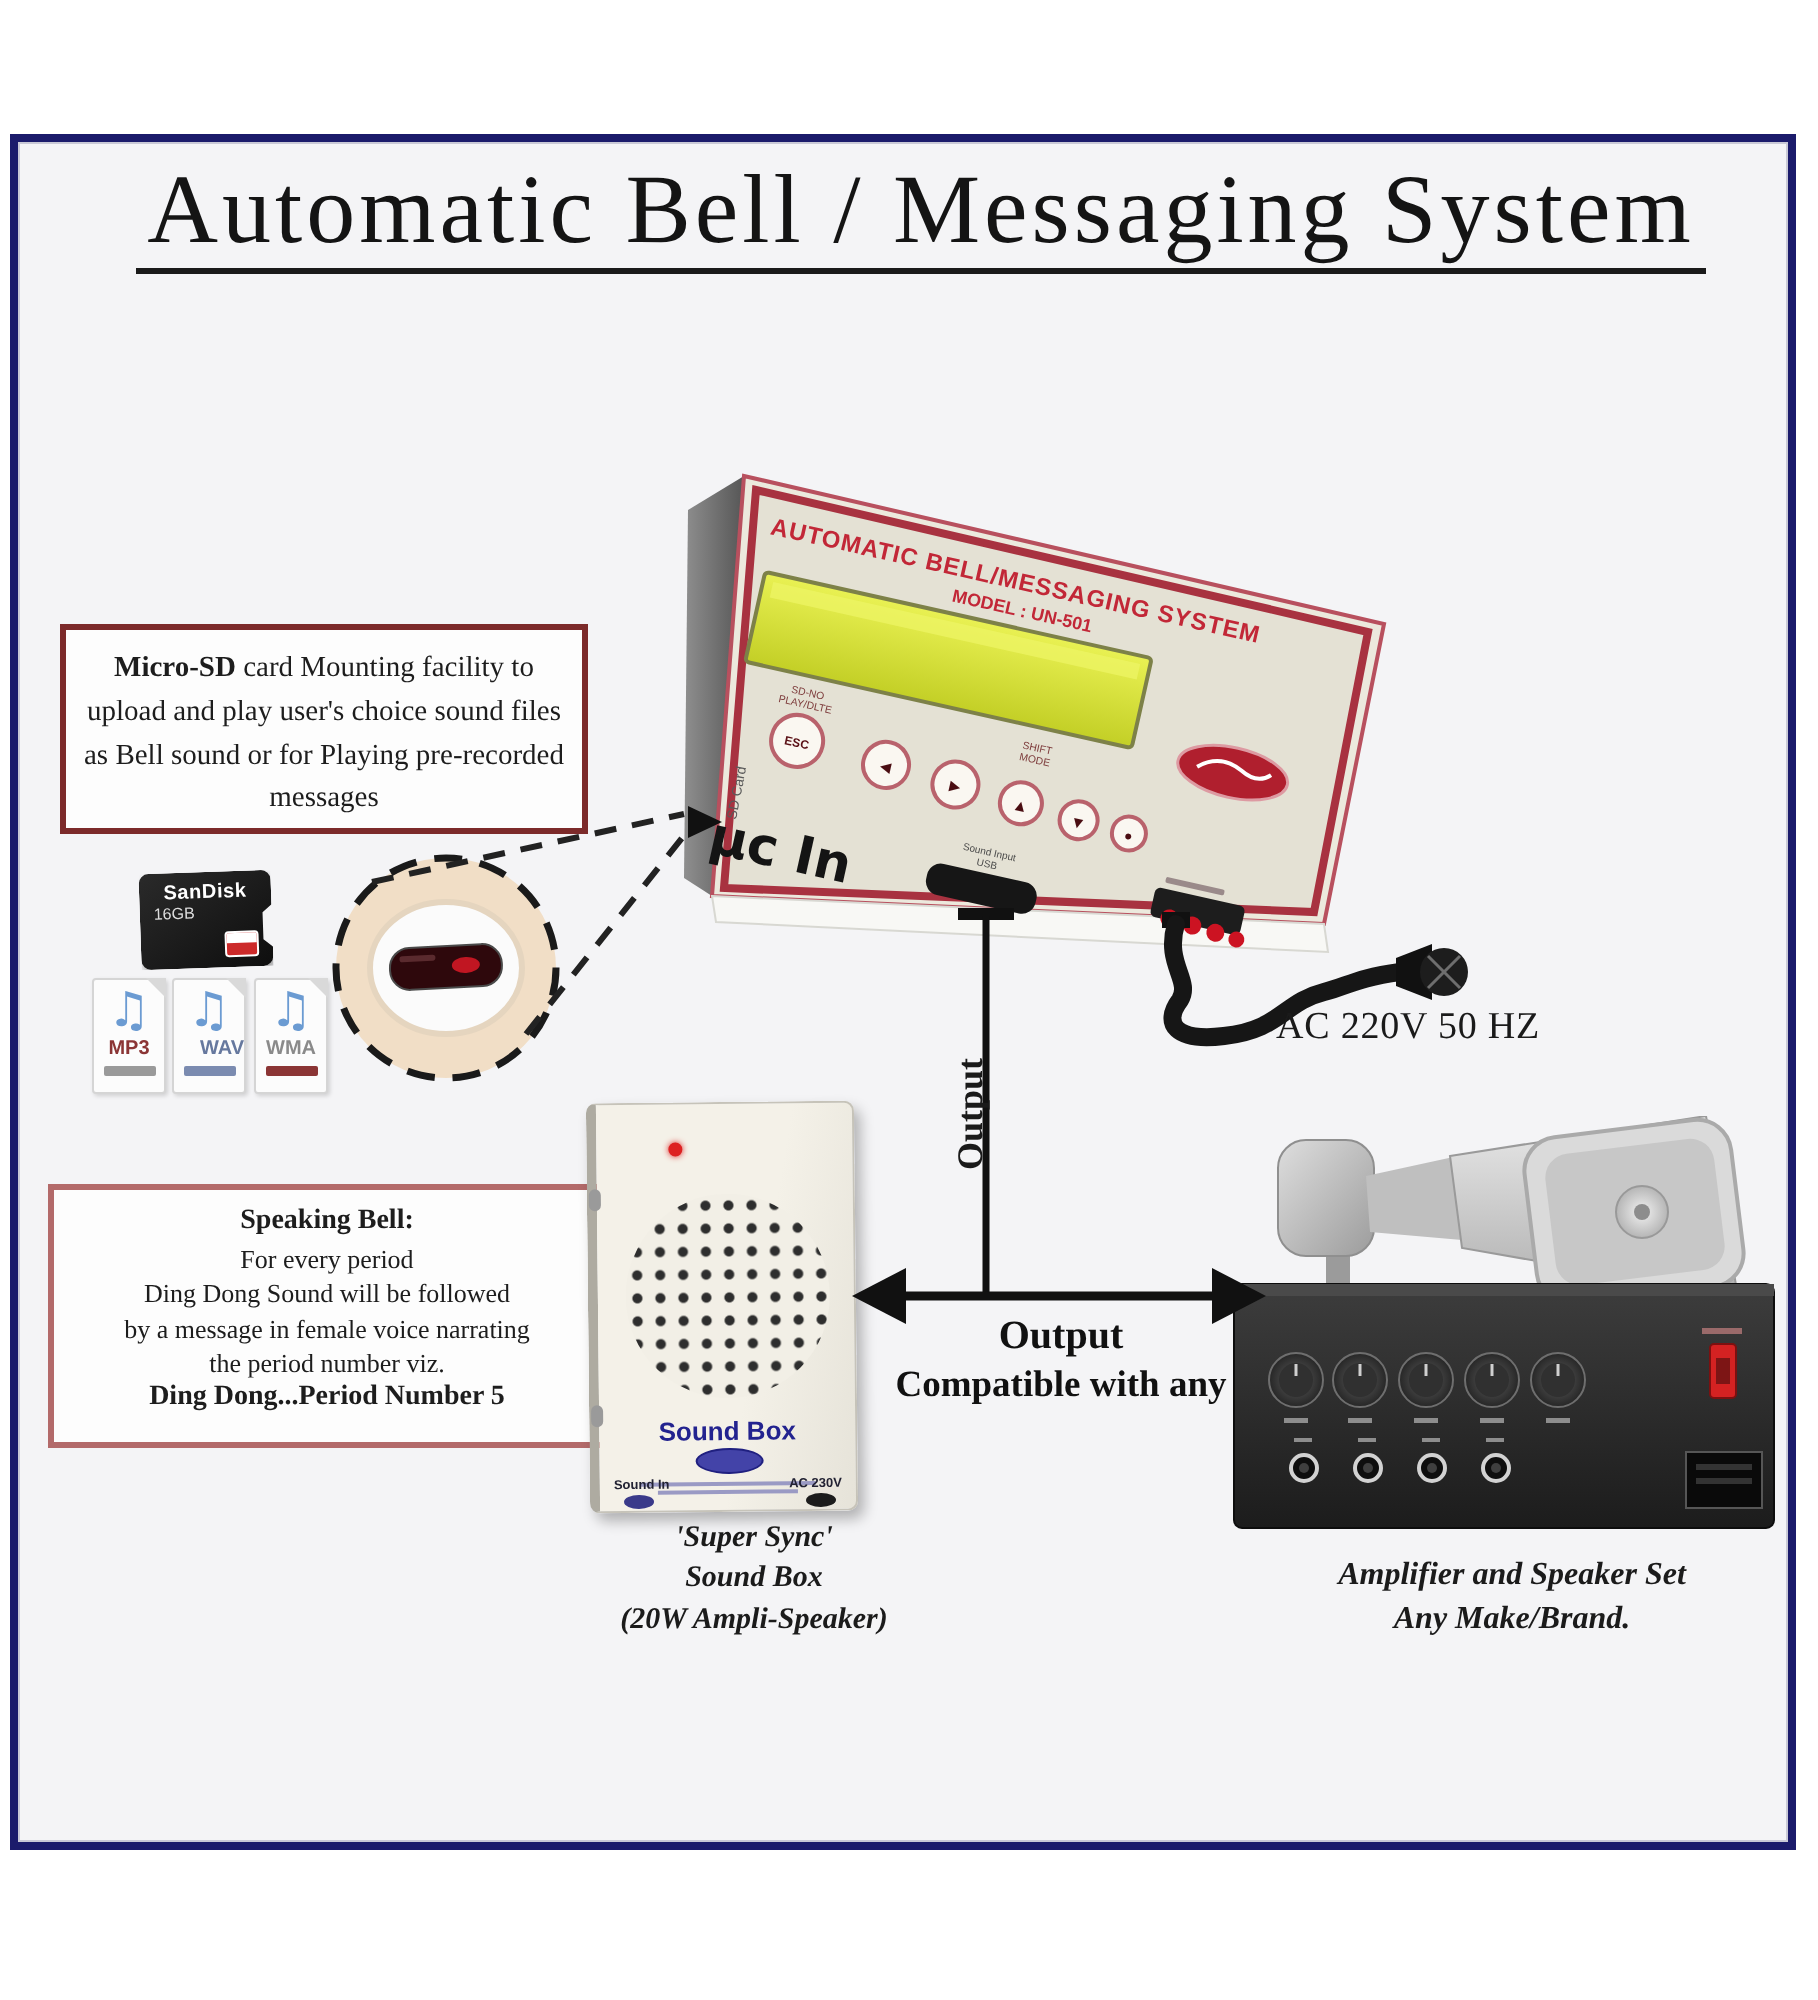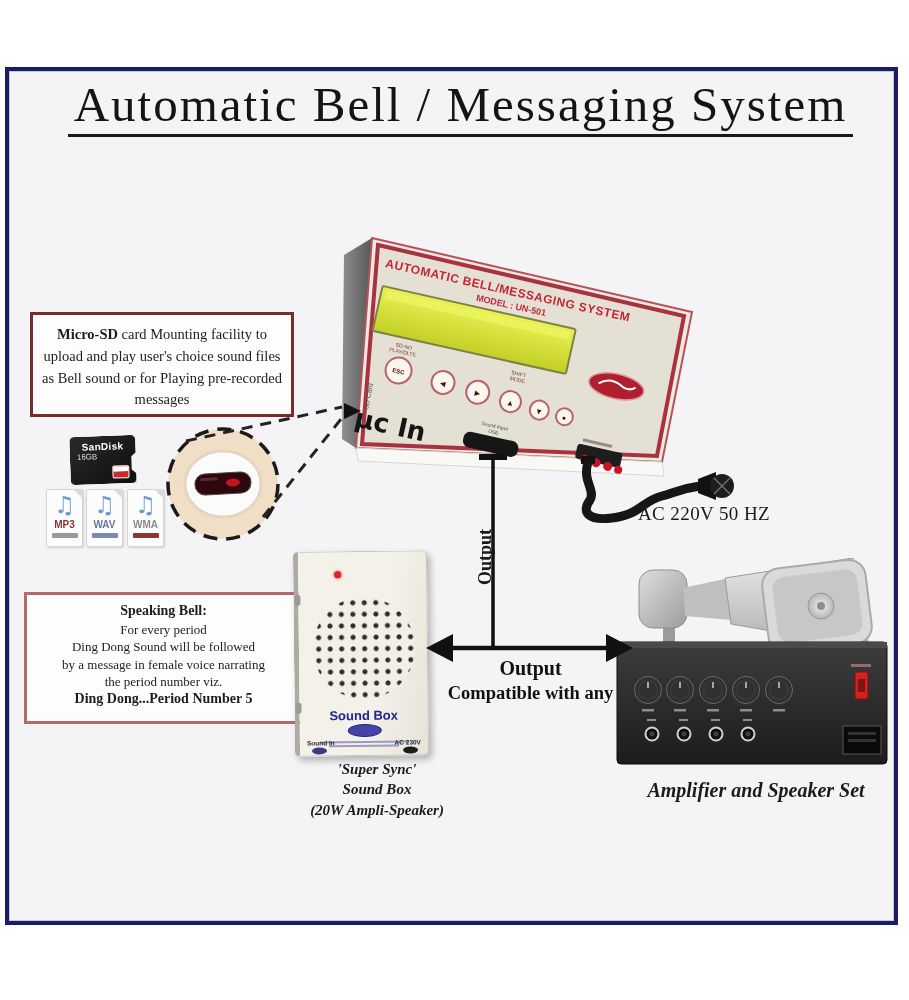--- a/index.html
+++ b/index.html
@@ -54,21 +54,21 @@
     position:absolute; top:489px; width:37px; height:58px; background:#fcfcfc;
     border:1px solid #d5d5d5; border-radius:2px; text-align:center;
     box-shadow:1px 1px 2px rgba(0,0,0,.15);
   }
   .file-icon .corner { position:absolute; right:-1px; top:-1px; width:0; height:0;
     border-left:10px solid transparent; border-top:10px solid #d9d9d9; }
   .file-icon .note { font-family:"DejaVu Sans", sans-serif; font-size:24px; line-height:30px; color:#6b9bd2; }
   .file-icon .flabel { font-family:"Liberation Sans", sans-serif; font-size:10px; font-weight:700; line-height:10px; }
   .file-icon .bar { margin:3px auto 0 auto; width:26px; height:5px; border-radius:1px; }
   #file-mp3 { left:46px; }  #file-mp3 .flabel { color:#8b3535; } #file-mp3 .bar { background:#9a9a9a; }
-  #file-wav { left:86px; }  #file-wav .flabel { color:#66789e; } #file-wav .bar { background:#7b8bb0; }
+  #file-wav { left:86px; }  #file-wav .flabel { color:#66789e;text-align:right; } #file-wav .bar { background:#7b8bb0; }
   #file-wma { left:127px; } #file-wma .flabel { color:#8a8a8a; } #file-wma .bar { background:#8b3535; }
   
   #sound-box {
     position:absolute; left:294px; top:551px; width:134px; height:205px;
     background:linear-gradient(100deg,#f4f1e8 60%,#e6e3d9);
     border:1px solid #c6c3b9; border-left:5px solid #aeaba1; border-radius:5px;
     box-shadow:3px 4px 7px rgba(0,0,0,.28); transform:rotate(-.6deg);
     font-family:"Liberation Sans", sans-serif;
   }
   #sb-led { position:absolute; left:36px; top:19px; width:7px; height:7px; border-radius:50%;
@@ -86,21 +86,21 @@
   .sb-jack-label { position:absolute; bottom:9px; font-size:6.5px; font-weight:700; color:#223; }
   #sb-jack-left-label { left:7px; } #sb-jack-right-label { right:7px; }
   .sb-jack { position:absolute; bottom:1px; width:15px; height:7px; background:#1c1c1c; border-radius:50%; }
   #sb-jack-left { left:12px; background:#3a3a8a; } #sb-jack-right { right:10px; }
   .sb-hinge { position:absolute; left:-4px; width:6px; height:11px; background:#9a9a9a; border-radius:3px; }
   #sb-hinge1 { top:42px; } #sb-hinge2 { top:150px; }
   
   .caption { position:absolute; text-align:center; font-style:italic; font-weight:700;
     font-family:"Liberation Serif", serif; color:#1b1b1b; }
   #soundbox-caption { left:262px; top:759px; width:230px; font-size:15px; line-height:1.35;text-align:center; }
-  #amp-caption { left:628px; top:777px; width:256px; font-size:20px; line-height:1.35;font-style:italic; }
+  #amp-caption { left:628px; top:777px; width:256px; font-size:16px; line-height:1.35;font-style:italic; }
   
   #output-vertical {
     position:absolute; left:445px; top:546px; width:82px; height:22px;
     transform:rotate(-90deg); text-align:center;
     font-size:18px; font-weight:700; font-family:"Liberation Serif", serif;
   }
   #output-block { position:absolute; left:428px; top:656px; width:205px; text-align:center;
     font-family:"Liberation Serif", serif; font-weight:700; color:#111; }
   #output-block .l1 { font-size:20px; line-height:1.25; }
   #output-block .l2, #output-block .l3 { font-size:18.5px; line-height:1.35; }
@@ -361,14 +361,15 @@
   </div>
 
   <div id="soundbox-caption" class="caption">
     <div>'Super Sync'</div>
     <div>Sound Box</div>
     <div>(20W Ampli-Speaker)</div>
   </div>
 
   <div id="amp-caption" class="caption">
     <div>Amplifier and Speaker Set</div>
+    <div>Any Make/Brand.</div>
   </div>
 </div>
 
 </body></html>

